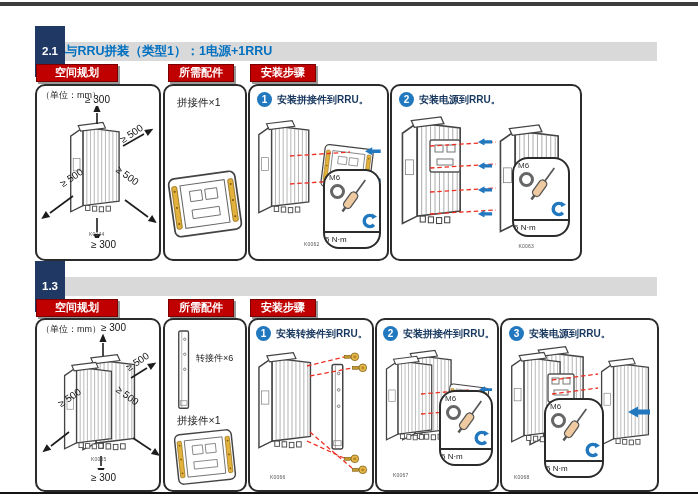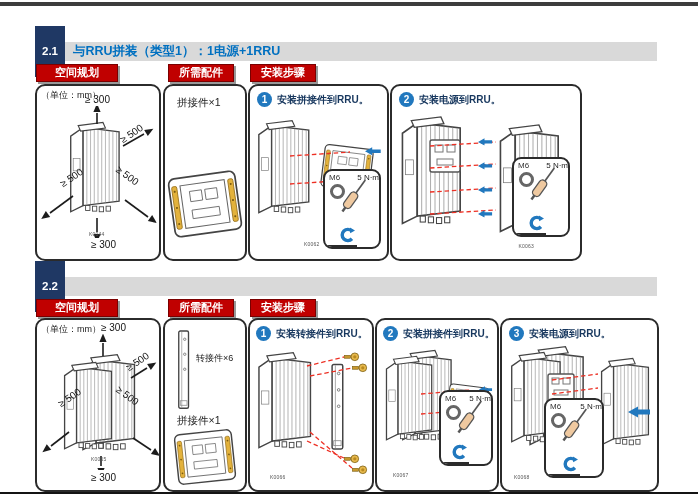--- a/index.html
+++ b/index.html
@@ -5,42 +5,42 @@
   html,body{margin:0;padding:0;background:#fff}
   .page{position:relative;width:698px;height:499px;background:#fff;overflow:hidden;
         font-family:"Liberation Sans","DejaVu Sans",sans-serif;color:#222}
   .hrule-top{position:absolute;left:0;top:2px;width:698px;height:4px;background:#3d3d3d}
   .hrule-bottom{position:absolute;left:0;top:492px;width:698px;height:2px;background:#141414}
 
   .sec-header{position:absolute;left:35px;width:622px;height:19px;background:#D9D9D9;
               display:flex;align-items:center}
   .sec-num{background:#1F3864;color:#fff;font-weight:bold;font-size:11.5px;height:19px;
            line-height:19px;padding:16px 7px;flex:0 0 auto}
-  .sec-title{color:#0070C0;font-weight:bold;font-size:12.5px;margin-left:8px;white-space:nowrap}
+  .sec-title{color:#0070C0;font-weight:bold;font-size:12.5px;white-space:nowrap}
 
   .tab{position:absolute;height:16px;background:#C00000;border:1px solid #7a0000;
        box-shadow:2px 2px 0 rgba(70,70,70,.55);color:#fff;font-weight:bold;font-size:11px;
        text-align:center;line-height:15px}
 
   .panel{position:absolute;background:#fff;border:2px solid #2b2b2b;border-radius:10px}
   .scene{position:absolute}
   .unitnote{position:absolute;left:4px;top:3px;font-size:9px;color:#222;white-space:nowrap}
   .clr{position:absolute;font-size:10px;color:#111;white-space:nowrap}
   .rneg{transform:rotate(-34deg)} .rpos{transform:rotate(36deg)}
   .figid{position:absolute;font-size:5px;color:#555;letter-spacing:.2px}
   .part-label{position:absolute;font-size:10.5px;color:#222;white-space:nowrap}
   .part-label.small{font-size:9px}
 
   .step-head{position:absolute;left:7px;top:6px;display:flex;align-items:center;gap:5px}
   .badge{width:15px;height:15px;border-radius:50%;background:#2178BE;color:#fff;font-size:10px;
          font-weight:bold;display:flex;align-items:center;justify-content:center;flex:0 0 15px}
   .step-title{font-size:10px;font-weight:700;color:#17375E;white-space:nowrap}
 
-  .torque{position:absolute;background:#fff;border:2px solid #2b2b2b;border-radius:9px;
-          display:flex;flex-direction:row;overflow:hidden}
+  .torque{position:absolute;background:#fff;border:2px solid #2b2b2b;border-radius:16px;
+          display:flex;flex-direction:column;overflow:hidden}
   .t-top{flex:1;position:relative;border-bottom:2px solid #2b2b2b}
   .t-bolt{position:absolute;left:4px;top:2px;font-size:8px;color:#333}
   .t-ring{position:absolute;left:5px;top:13px;width:9px;height:9px;border:3px solid #666;border-radius:50%}
   .t-driver{position:absolute;left:15px;top:5px}
   .t-c{position:absolute;right:2px;bottom:2px}
   .t-val{height:14px;font-size:8px;text-align:left;line-height:14px;color:#222}
 </style>
 </head>
 <body>
 
@@ -229,21 +229,21 @@
           <path d="M17.5 5.5 A8.2 8.2 0 1 0 17.5 16.5" fill="none" stroke="#2178BE" stroke-width="5"></path>
           <polygon points="14.5,0 22,4.5 15,8.5" fill="#2178BE"></polygon>
         </svg>
       </div>
       <div class="t-val">5 N·m</div>
     </div>
     <span class="figid" style="right:46px;bottom:10px">K0063</span>
   </div>
 
   <div class="sec-header" style="top:277px">
-    <span class="sec-num">2.2</span>
+    <span class="sec-num">1.3</span>
   </div>
   <div class="tab" style="left:36px;top:299px;width:80px">空间规划</div>
   <div class="tab" style="left:168px;top:299px;width:64px">所需配件</div>
   <div class="tab" style="left:250px;top:299px;width:64px">安装步骤</div>
 
   <div class="panel" style="left:35px;top:318px;width:122px;height:170px">
     <span class="unitnote">（单位：mm）</span>
     <svg class="scene" style="left:0;top:14px" width="122" height="136">
       <use href="#u" width="90" height="150" transform="translate(42,18) scale(0.66)"></use>
       <use href="#u" width="90" height="150" transform="translate(24,26) scale(0.60)"></use>

